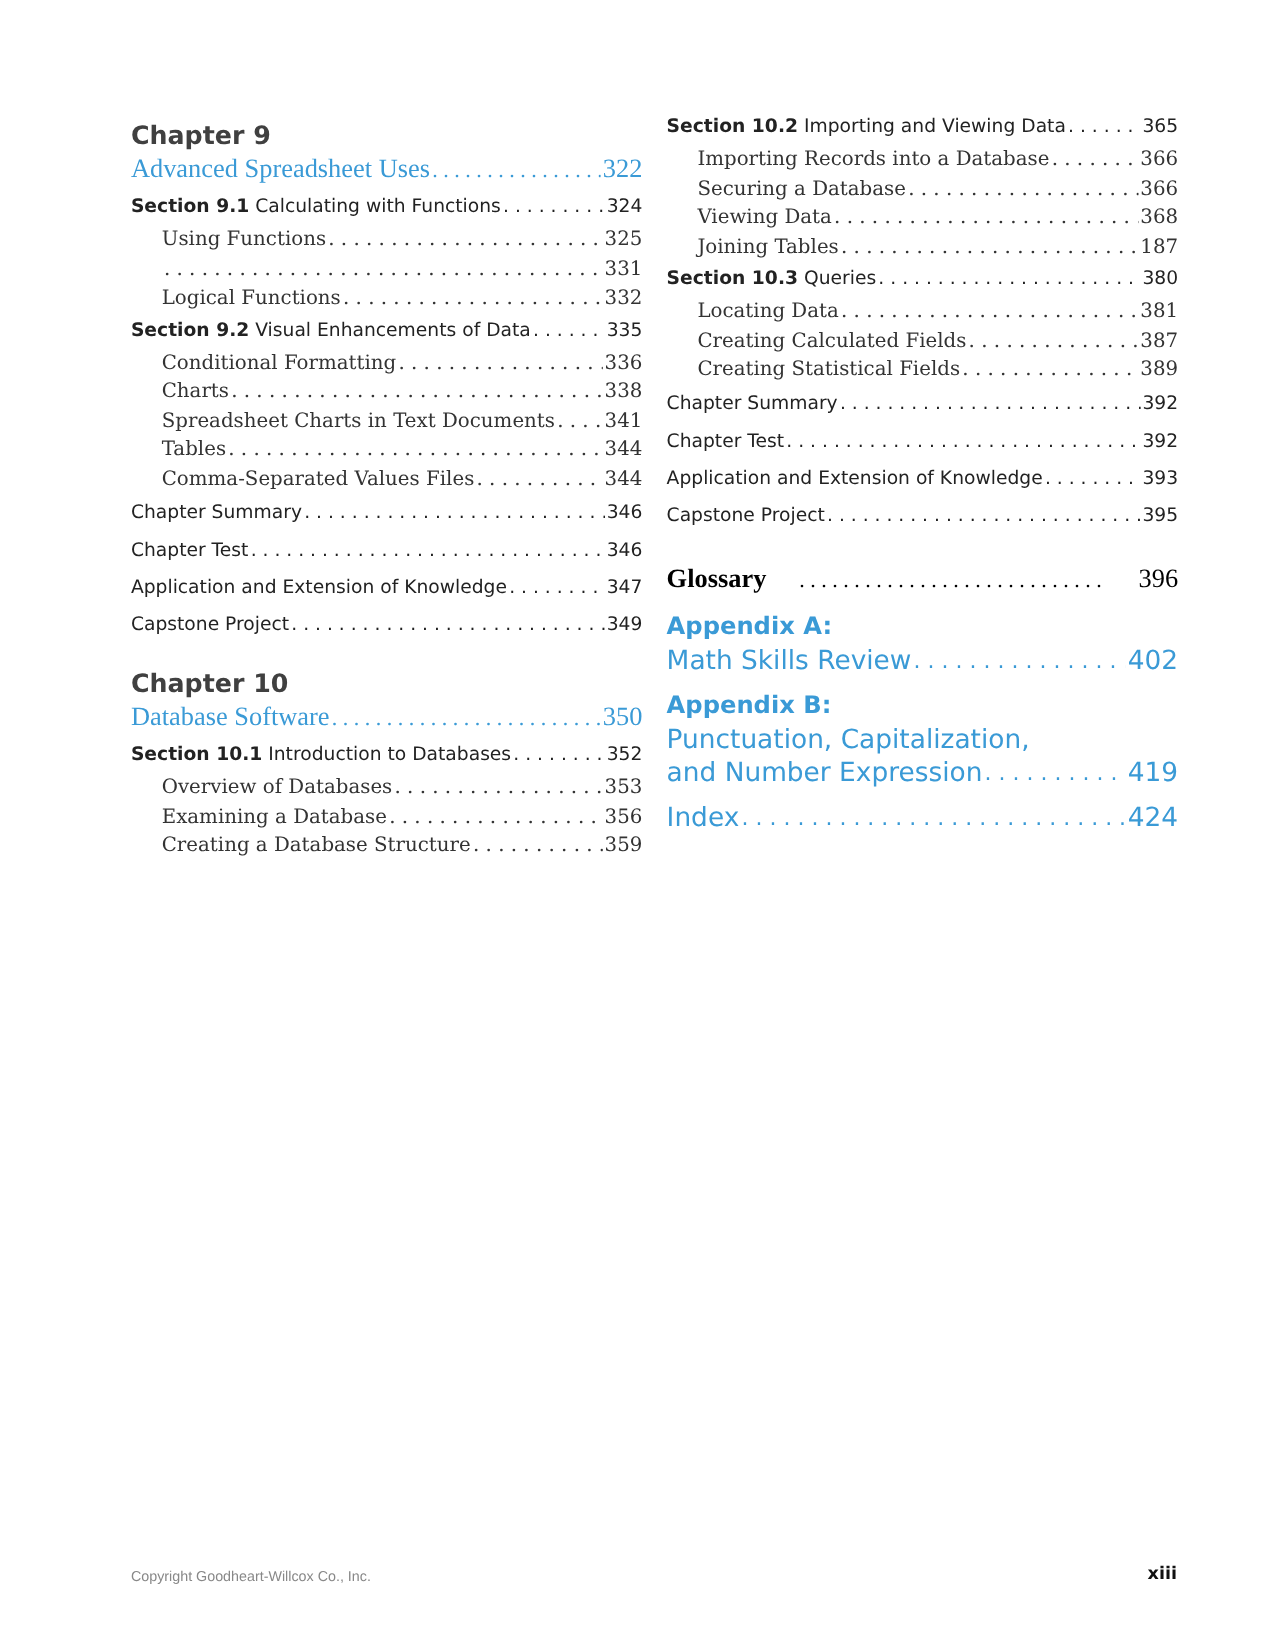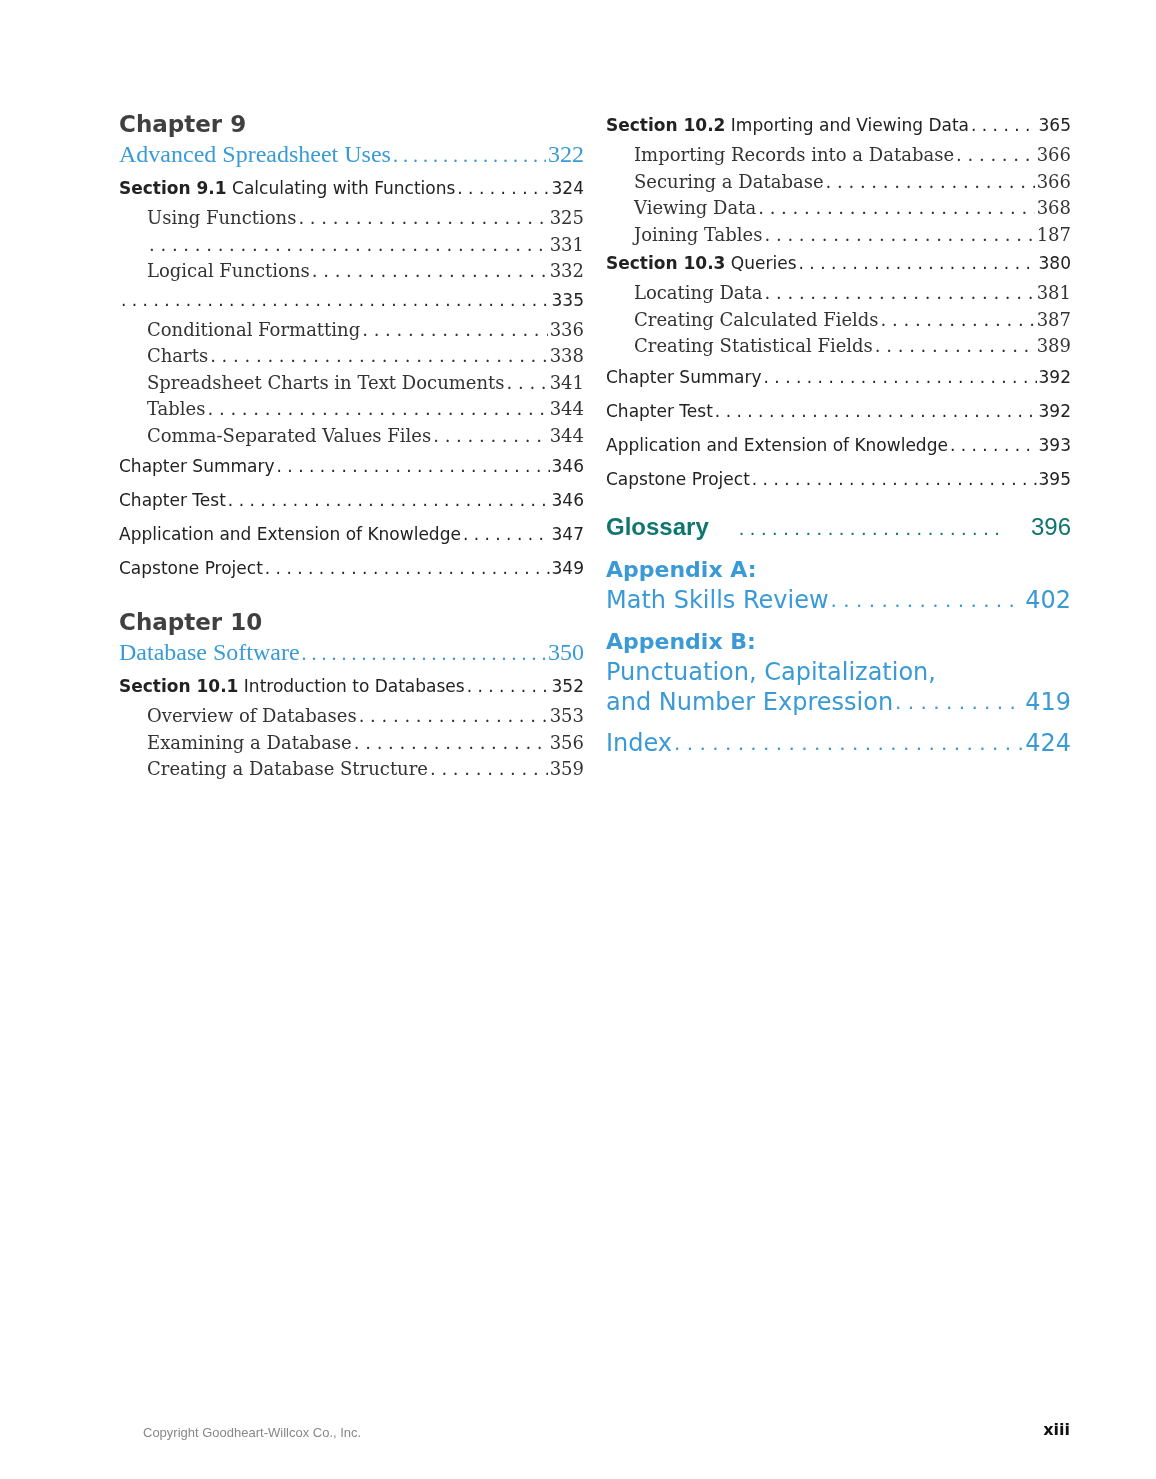--- a/index.html
+++ b/index.html
@@ -12,25 +12,25 @@
   .row .dots { flex: 1 1 auto; overflow: hidden; letter-spacing: 0; margin: 0 2px; }
   .row .dots::after { content: ". . . . . . . . . . . . . . . . . . . . . . . . . . . . . . . . . . . . . . . . . . . . . . . . . . . . . . . . . . . . . . . . . . . . . . . . . . . . . . . . . . . ."; }
   .row .p { flex: 0 0 auto; }
   .chap-label { font-family: "DejaVu Sans", sans-serif; font-weight: bold; font-size: 23px; color: #404040; line-height: 30px; }
   .chap-title { font-family: Liberation Serif, serif; font-size: 24px; color: #3a9ad6; line-height: 30px; }
   .chap-title .dots { font-size: 20px; }
   .sec { font-family: "DejaVu Sans", sans-serif; font-size: 17px; color: #222; line-height: 26px; }
   .sec .num { font-weight: bold; }
   .sub { font-family: "DejaVu Serif", serif; font-size: 18px; color: #333; line-height: 26.5px; padding-left: 28px; }
   .plain { font-family: "DejaVu Sans", sans-serif; font-size: 17px; color: #222; line-height: 34px; align-items: center; }
-  .big { font-family: Liberation Sans, sans-serif; font-size: 24px; color: #0f766e; line-height: 30px; gap: 28px; }
+  .big { font-family: Liberation Serif, serif; font-size: 24px; color: #000000; line-height: 30px; gap: 28px; }
   .big.bold .t { font-weight: bold; }
   .app-label { font-family: "DejaVu Sans", sans-serif; font-weight: bold; font-size: 22px; color: #3a9ad6; line-height: 30px; }
   .app-line { font-family: "DejaVu Sans", sans-serif; font-size: 24px; color: #3a9ad6; line-height: 30px; align-items: center; }
-  .footer-copy { position: absolute; left: 119px; top: 1425px; font-family: "Liberation Sans", sans-serif; font-size: 13px; color: #888; margin-left: 24px; }
+  .footer-copy { position: absolute; left: 119px; top: 1425px; font-family: "Liberation Sans", sans-serif; font-size: 13px; color: #888; }
   .footer-page { position: absolute; right: 86px; top: 1420px; font-family: "DejaVu Sans", sans-serif; font-weight: bold; font-size: 16px; color: #111; }
 </style>
 </head>
 <body>
 
 <div class="col left">
   <div style="position:absolute; top:109px; width:465px;">
     <div class="chap-label">Chapter 9</div>
     <div class="row chap-title">
       <span class="t">Advanced Spreadsheet Uses</span>
@@ -55,20 +55,21 @@
       <span class="p">331</span>
     </div>
     <div class="row sub">
       <span class="t">Logical Functions</span>
       <span class="dots"></span>
       <span class="p">332</span>
     </div>
 
     <div style="height:2px"></div>
     <div class="row sec">
+      <span class="t"><span class="num">Section 9.2</span> <span>Visual Enhancements of Data</span></span>
       <span class="dots"></span>
       <span class="p">335</span>
     </div>
     <div style="height:4px"></div>
     <div class="row sub">
       <span class="t">Conditional Formatting</span>
       <span class="dots"></span>
       <span class="p">336</span>
     </div>
     <div class="row sub">
@@ -140,21 +141,21 @@
     </div>
     <div class="row sub">
       <span class="t">Creating a Database Structure</span>
       <span class="dots"></span>
       <span class="p">359</span>
     </div>
   </div>
 </div>
 
 <div class="col right">
-  <div style="position:absolute; top:112px; width:465px;">
+  <div style="position:absolute; top:102px; width:465px;">
     <div class="row sec">
       <span class="t"><span class="num">Section 10.2</span> <span>Importing and Viewing Data</span></span>
       <span class="dots"></span>
       <span class="p">365</span>
     </div>
     <div style="height:4px"></div>
     <div class="row sub">
       <span class="t">Importing Records into a Database</span>
       <span class="dots"></span>
       <span class="p">366</span>

